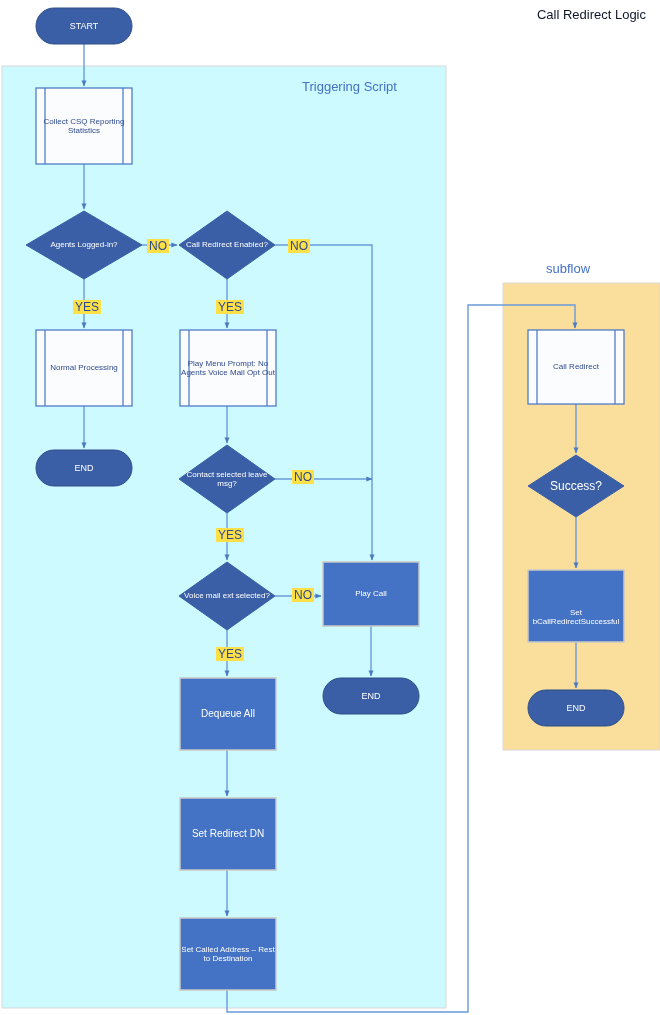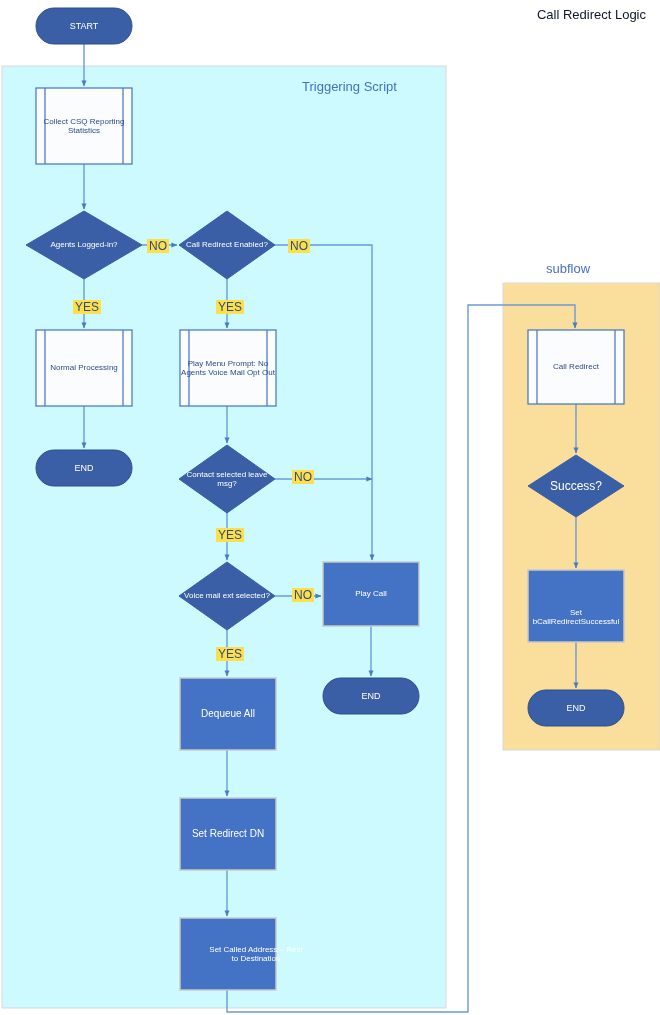--- a/index.html
+++ b/index.html
@@ -133,21 +133,21 @@
       <div class="node-label lbl-dark" style="left: 36px; top: 88px; width: 96px; height: 76px; font-size: 8px;">Collect CSQ Reporting Statistics</div>
       <div class="node-label lbl-white" style="left: 26px; top: 211px; width: 116px; height: 68px; font-size: 8px;">Agents Logged-in?</div>
       <div class="node-label lbl-dark" style="left: 36px; top: 330px; width: 96px; height: 76px; font-size: 8px;">Normal Processing</div>
       <div class="node-label lbl-white" style="left: 36px; top: 450px; width: 96px; height: 36px; font-size: 9px;">END</div>
       <div class="node-label lbl-white" style="left: 179px; top: 211px; width: 96px; height: 68px; font-size: 8px;">Call Redirect Enabled?</div>
       <div class="node-label lbl-dark" style="left: 180px; top: 330px; width: 96px; height: 76px; font-size: 8px;">Play Menu Prompt: No Agents Voice Mail Opt Out</div>
       <div class="node-label lbl-white" style="left: 179px; top: 445px; width: 96px; height: 68px; font-size: 8px;">Contact selected leave msg?</div>
       <div class="node-label lbl-white" style="left: 179px; top: 562px; width: 96px; height: 68px; font-size: 8px;">Voice mail ext selected?</div>
       <div class="node-label lbl-white" style="left: 180px; top: 678px; width: 96px; height: 72px; font-size: 10px;">Dequeue All</div>
       <div class="node-label lbl-white" style="left: 180px; top: 798px; width: 96px; height: 72px; font-size: 10px;">Set Redirect DN</div>
-      <div class="node-label lbl-white" style="left: 180px; top: 918px; width: 96px; height: 72px; font-size: 8px; margin-left: 28px;">Set Called Address – Rest to Destination</div>
+      <div class="node-label lbl-white" style="left: 180px; top: 918px; width: 96px; height: 72px; font-size: 8px;">Set Called Address – Rest to Destination</div>
       <div class="node-label lbl-white" style="left: 323px; top: 562px; width: 96px; height: 64px; font-size: 8px;">Play Call</div>
       <div class="node-label lbl-white" style="left: 323px; top: 678px; width: 96px; height: 36px; font-size: 9px;">END</div>
       <div class="node-label lbl-dark" style="left: 528px; top: 330px; width: 96px; height: 74px; font-size: 8px; text-align: center;">Call Redirect</div>
       <div class="node-label lbl-white" style="left: 528px; top: 455px; width: 96px; height: 62px; font-size: 12px;">Success?</div>
       <div class="node-label lbl-white" style="left: 528px; top: 570px; width: 96px; height: 72px; font-size: 8px; margin-top: 11px;">Set bCallRedirectSuccessful</div>
       <div class="node-label lbl-white" style="left: 528px; top: 690px; width: 96px; height: 36px; font-size: 9px;">END</div>
     </div>
   <div id="edgetags-layer">
       <div class="edge-tag" style="left: 147px; top: 239px;">NO</div>
       <div class="edge-tag" style="left: 73px; top: 300px;">YES</div>

